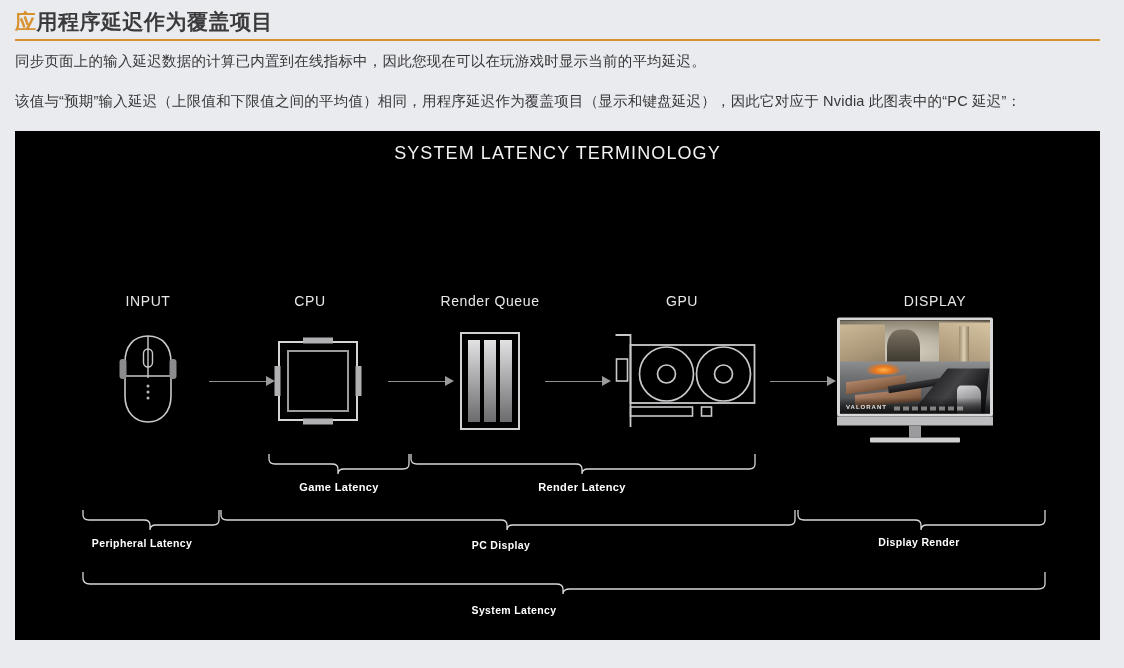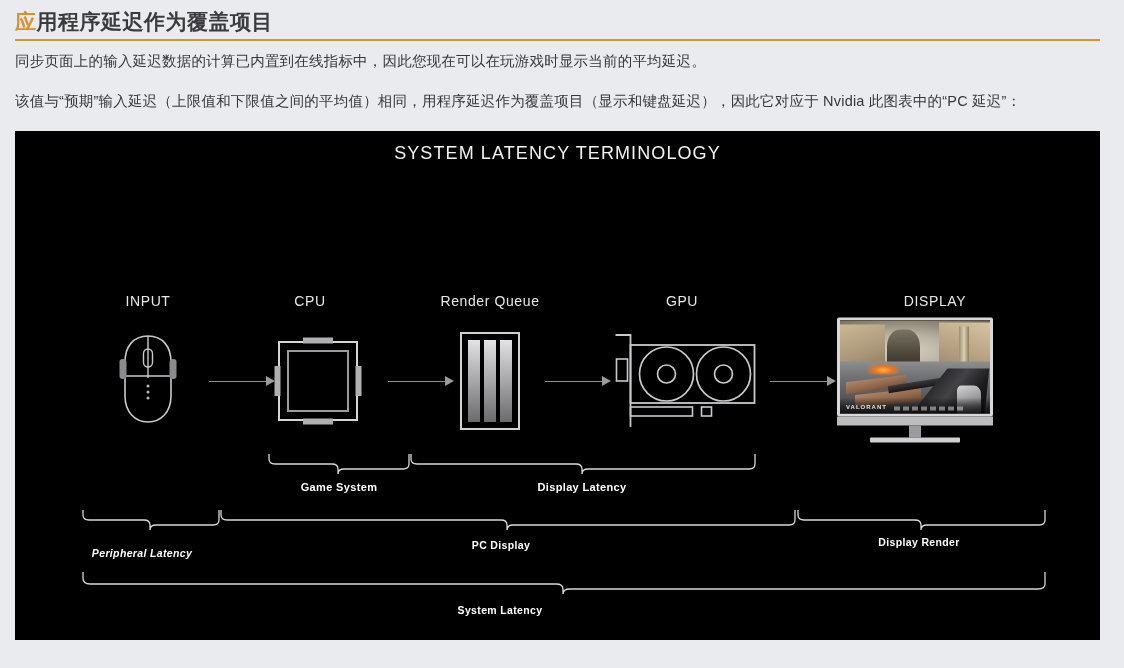--- a/index.html
+++ b/index.html
@@ -365,52 +365,52 @@
       <div class="monitor-chin" style="left:7px; top:99px; width:156px; height:9px;"></div>
       <div class="monitor-neck" style="left:79px; top:108px; width:12px; height:12px;"></div>
       <div class="monitor-base" style="left:40px; top:120px; width:90px; height:5px;"></div>
     </div>
 
     <div class="brace" style="left:253px; top:322px;">
       <svg width="142" height="22" viewBox="0 0 142 22" fill="none">
         <path d="M1 1 L1 6 Q1 11 7 11 L64 11 Q70 11 70 16 L70 21 Q70 16 76 16 L135 16 Q141 16 141 11 L141 1" stroke="#d8d8da" stroke-width="1.3" fill="none" transform="translate(0,0)"></path>
       </svg>
     </div>
-    <div class="brace-label" style="left:324px; top:350px;">Game System</div>
+    <div class="brace-label" style="left:324px; top:350px;">Game Latency</div>
 
     <div class="brace" style="left:395px; top:322px;">
       <svg width="346" height="22" viewBox="0 0 346 22" fill="none">
         <path d="M1 1 L1 6 Q1 11 7 11 L166 11 Q172 11 172 16 L172 21 Q172 16 178 16 L339 16 Q345 16 345 11 L345 1" stroke="#d8d8da" stroke-width="1.3" fill="none"></path>
       </svg>
     </div>
-    <div class="brace-label" style="left:567px; top:350px;">Display Latency</div>
+    <div class="brace-label" style="left:567px; top:350px;">Render Latency</div>
 
     <div class="brace" style="left:67px; top:378px;">
       <svg width="138" height="22" viewBox="0 0 138 22" fill="none">
         <path d="M1 1 L1 6 Q1 11 7 11 L62 11 Q68 11 68 16 L68 21 Q68 16 74 16 L131 16 Q137 16 137 11 L137 1" stroke="#d8d8da" stroke-width="1.3" fill="none"></path>
       </svg>
     </div>
-    <div class="brace-label sm" style="left:127px; top:416px;font-style:italic;">Peripheral Latency</div>
+    <div class="brace-label sm" style="left:127px; top:406px;">Peripheral Latency</div>
 
     <div class="brace" style="left:205px; top:378px;">
       <svg width="576" height="22" viewBox="0 0 576 22" fill="none">
         <path d="M1 1 L1 6 Q1 11 7 11 L281 11 Q287 11 287 16 L287 21 Q287 16 293 16 L569 16 Q575 16 575 11 L575 1" stroke="#d8d8da" stroke-width="1.3" fill="none"></path>
       </svg>
     </div>
     <div class="brace-label sm" style="left:486px; top:408px;">PC Display</div>
 
     <div class="brace" style="left:782px; top:378px;">
       <svg width="249" height="22" viewBox="0 0 249 22" fill="none">
         <path d="M1 1 L1 6 Q1 11 7 11 L118 11 Q124 11 124 16 L124 21 Q124 16 130 16 L242 16 Q248 16 248 11 L248 1" stroke="#d8d8da" stroke-width="1.3" fill="none"></path>
       </svg>
     </div>
     <div class="brace-label sm" style="left:904px; top:405px;">Display Render</div>
 
     <div class="brace" style="left:67px; top:440px;">
       <svg width="964" height="24" viewBox="0 0 964 24" fill="none">
         <path d="M1 1 L1 7 Q1 13 8 13 L474 13 Q481 13 481 18 L481 23 Q481 18 488 18 L956 18 Q963 18 963 13 L963 1" stroke="#d8d8da" stroke-width="1.3" fill="none"></path>
       </svg>
     </div>
-    <div class="brace-label sm" style="left:485px; top:473px;">System Latency</div>
+    <div class="brace-label sm" style="left:499px; top:473px;">System Latency</div>
 
   </div>
 
 </div>
 
 </body></html>

